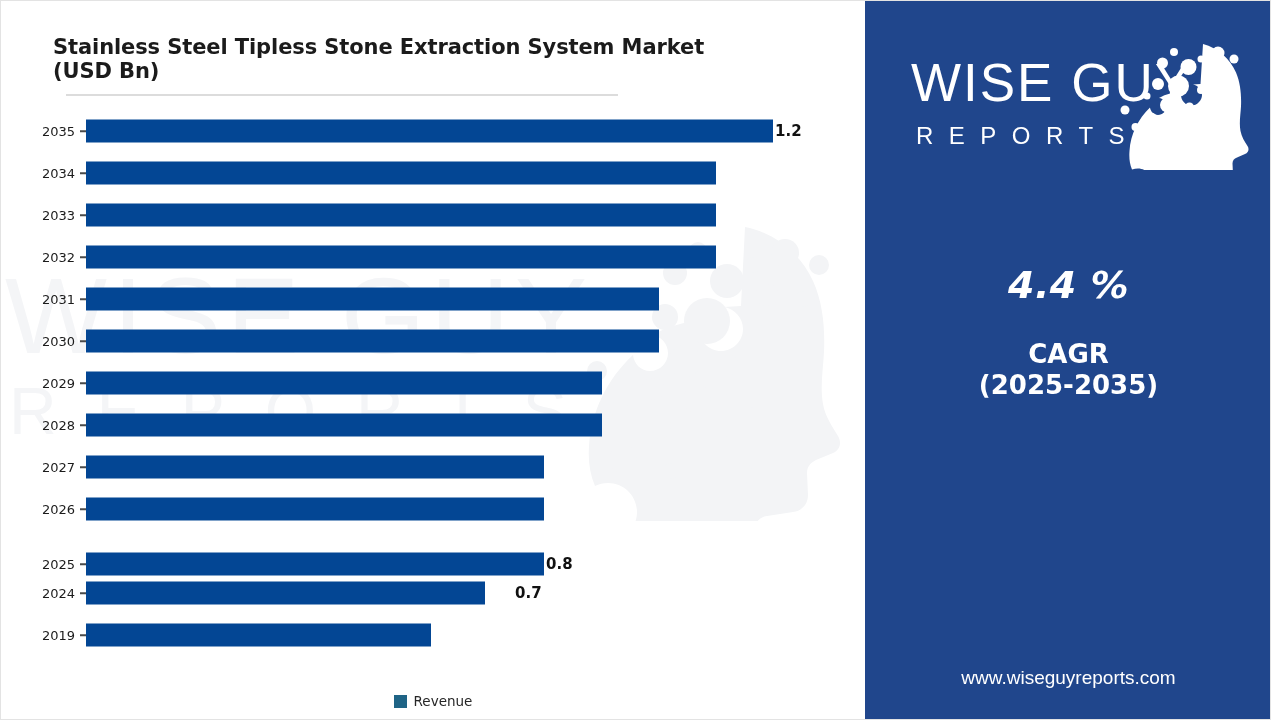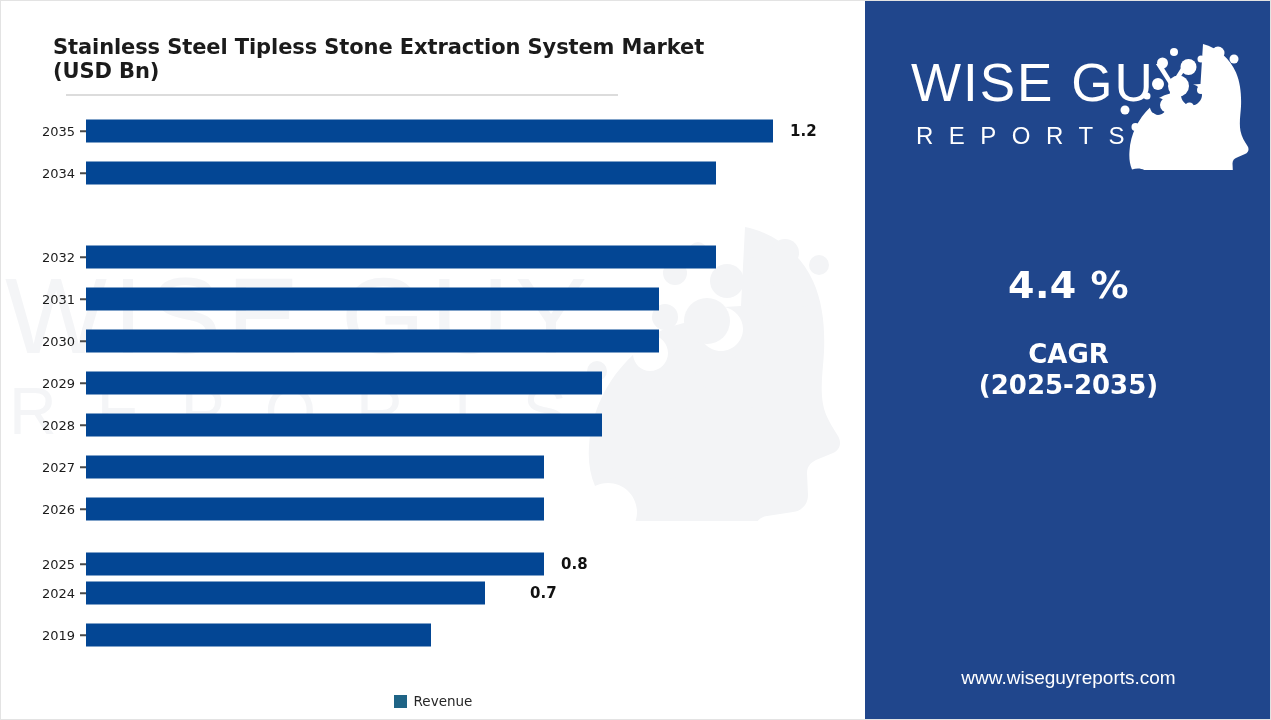--- a/index.html
+++ b/index.html
@@ -62,21 +62,21 @@
     position: absolute; left: 79px; top: 50%; transform: translateY(-50%);
     width: 6px; height: 1.5px; background: #4a4a4a;
   }
   .bar {
     position: absolute; left: 85px; top: 50%; transform: translateY(-50%);
     height: 23px; background: #034694;
   }
   .bar-label {
     position: absolute; top: 50%; transform: translateY(-50%);
     font-size: 15px; font-weight: 700; color: #111; white-space: nowrap;
-    padding-left: 17px;
+    padding-left: 2px;
   }
 
   
   #legend {
     position: absolute; left: 0; top: 692px; width: 864px;
     display: flex; align-items: center; justify-content: center; gap: 7px;
   }
   #legend-swatch { width: 13px; height: 13px; background: #1f6486; display:block; }
   #legend-label { font-size: 13.5px; color: #262626; }
 
@@ -93,21 +93,21 @@
   }
   #logo-reports {
     position: absolute; left: 7px; top: 76px;
     font-size: 24px; font-weight: 400; letter-spacing: 15.5px; color: #fff;
     font-family: "Liberation Sans", sans-serif; white-space: nowrap;
   }
   #logo-head { position: absolute; left: 196px; top: -6px; }
 
   #cagr-value {
     position: absolute; left: 0; top: 262px; width: 407px; text-align: center;
-    font-size: 38px; font-weight: 700; color: #fff; letter-spacing: 0.5px;
+    font-size: 38px; font-weight: 700; color: #fff; letter-spacing: 0.5px; font-style: italic;
   }
   #cagr-caption {
     position: absolute; left: 0; top: 338px; width: 407px; text-align: center;
     font-size: 26px; font-weight: 700; line-height: 31px; color: #fff;
   }
   #site-url {
     position: absolute; left: 0; top: 666px; width: 407px; text-align: center;
     font-size: 19px; font-weight: 400; color: #ffffff;
     font-family: "Liberation Sans", sans-serif;
   }
@@ -162,20 +162,26 @@
         <span class="ytick-mark"></span>
         <span class="bar" style="width:687px"></span>
         <span class="bar-label" style="left:772px">1.2</span>
       </div>
       <div class="row" style="top:151px">
         <span class="ytick-label">2034</span>
         <span class="ytick-mark"></span>
         <span class="bar" style="width:630px"></span>
         <span class="bar-label" style="left:715px"></span>
       </div>
+      <div class="row" style="top:193px">
+        <span class="ytick-label">2033</span>
+        <span class="ytick-mark"></span>
+        <span class="bar" style="width:630px"></span>
+        <span class="bar-label" style="left:715px"></span>
+      </div>
       <div class="row" style="top:235px">
         <span class="ytick-label">2032</span>
         <span class="ytick-mark"></span>
         <span class="bar" style="width:630px"></span>
         <span class="bar-label" style="left:715px"></span>
       </div>
       <div class="row" style="top:277px">
         <span class="ytick-label">2031</span>
         <span class="ytick-mark"></span>
         <span class="bar" style="width:573px"></span>

